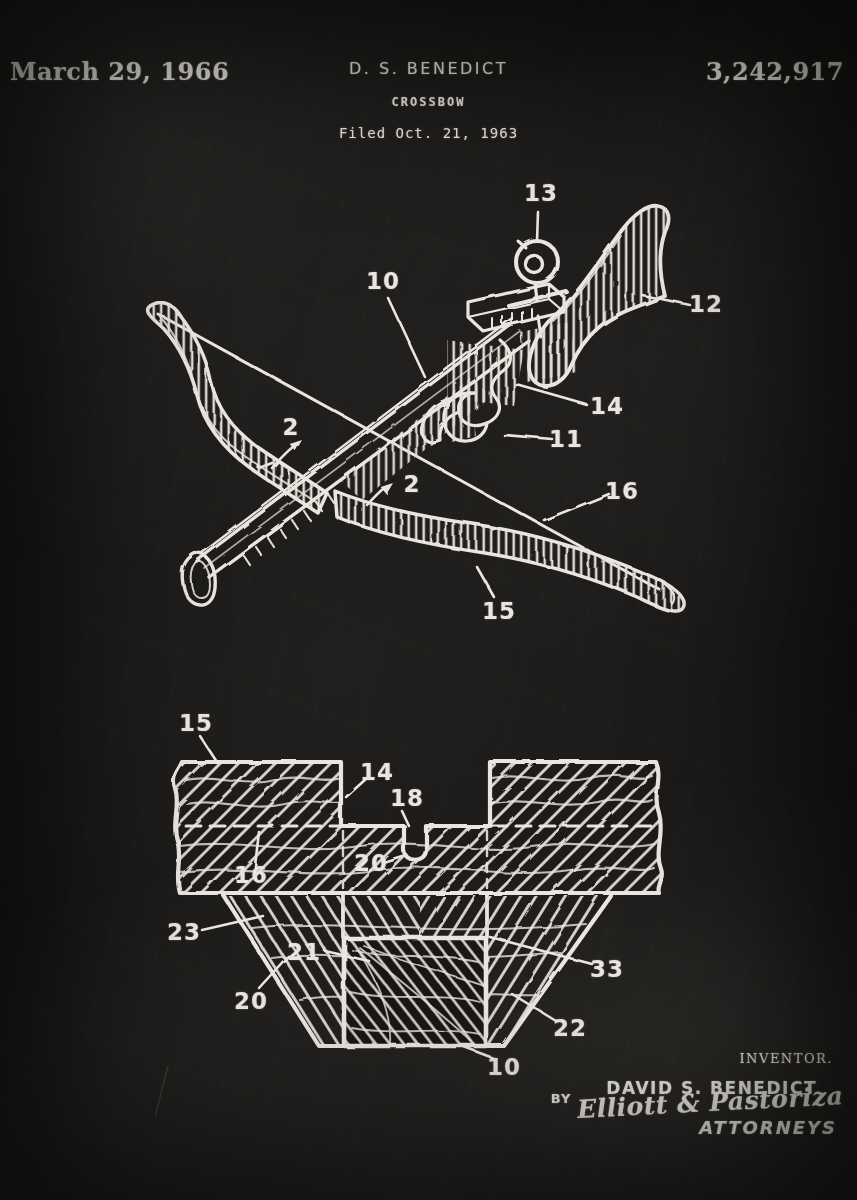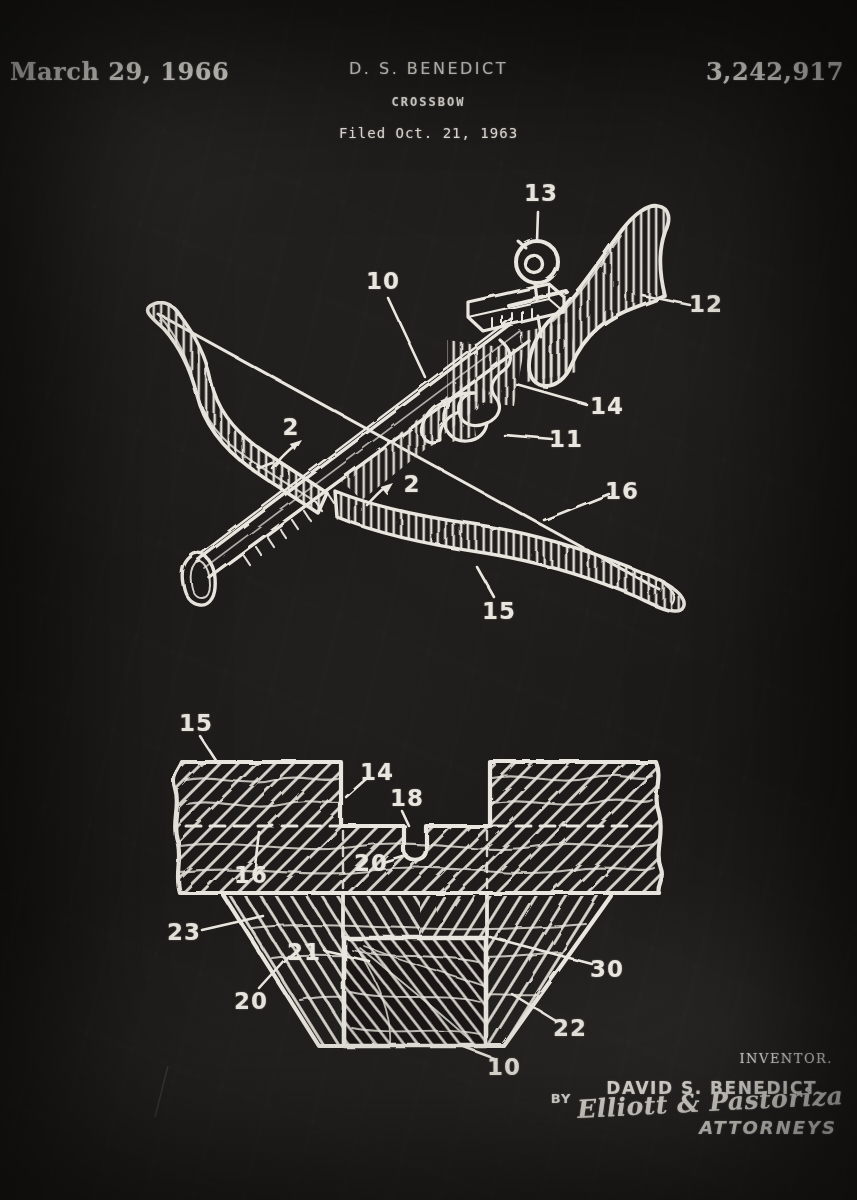--- a/index.html
+++ b/index.html
@@ -244,21 +244,21 @@
   <div class="lbl chalk" style="left:622px;top:491px">16</div>
   <div class="lbl chalk" style="left:499px;top:611px">15</div>
 
   <div class="lbl chalk" style="left:196px;top:723px">15</div>
   <div class="lbl chalk" style="left:377px;top:772px">14</div>
   <div class="lbl chalk" style="left:407px;top:798px">18</div>
   <div class="lbl chalk" style="left:371px;top:863px">20</div>
   <div class="lbl chalk" style="left:251px;top:875px">16</div>
   <div class="lbl chalk" style="left:184px;top:932px">23</div>
   <div class="lbl chalk" style="left:304px;top:952px">21</div>
-  <div class="lbl chalk" style="left:607px;top:969px">30</div>
+  <div class="lbl chalk" style="left:607px;top:969px">33</div>
   <div class="lbl chalk" style="left:251px;top:1001px">20</div>
   <div class="lbl chalk" style="left:570px;top:1028px">22</div>
   <div class="lbl chalk" style="left:504px;top:1067px">10</div>
 
   <div class="sig-inv chalk">INVENTOR.</div>
   <div class="sig-name chalk">DAVID S. BENEDICT</div>
   <div class="sig-by chalk">
     <span class="by">BY</span>
     <span class="script">Elliott &amp; Pastoriza</span>
   </div>

